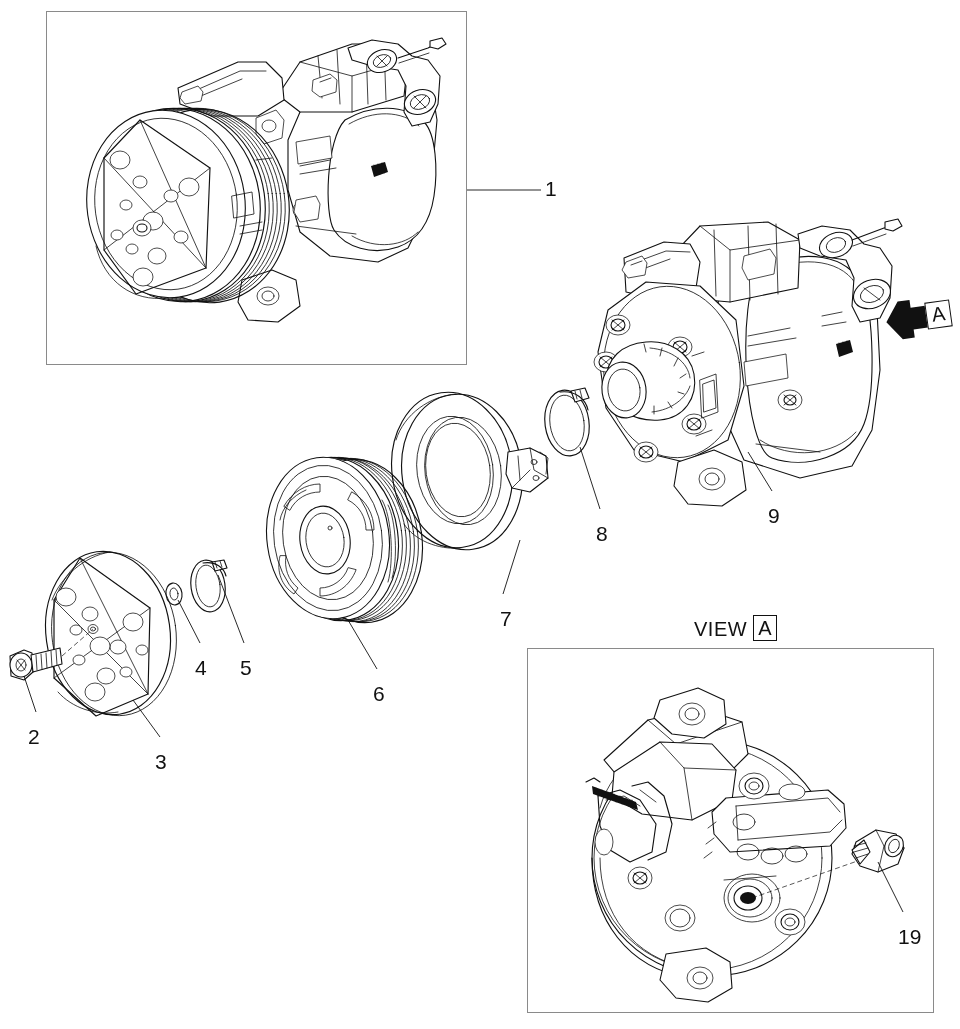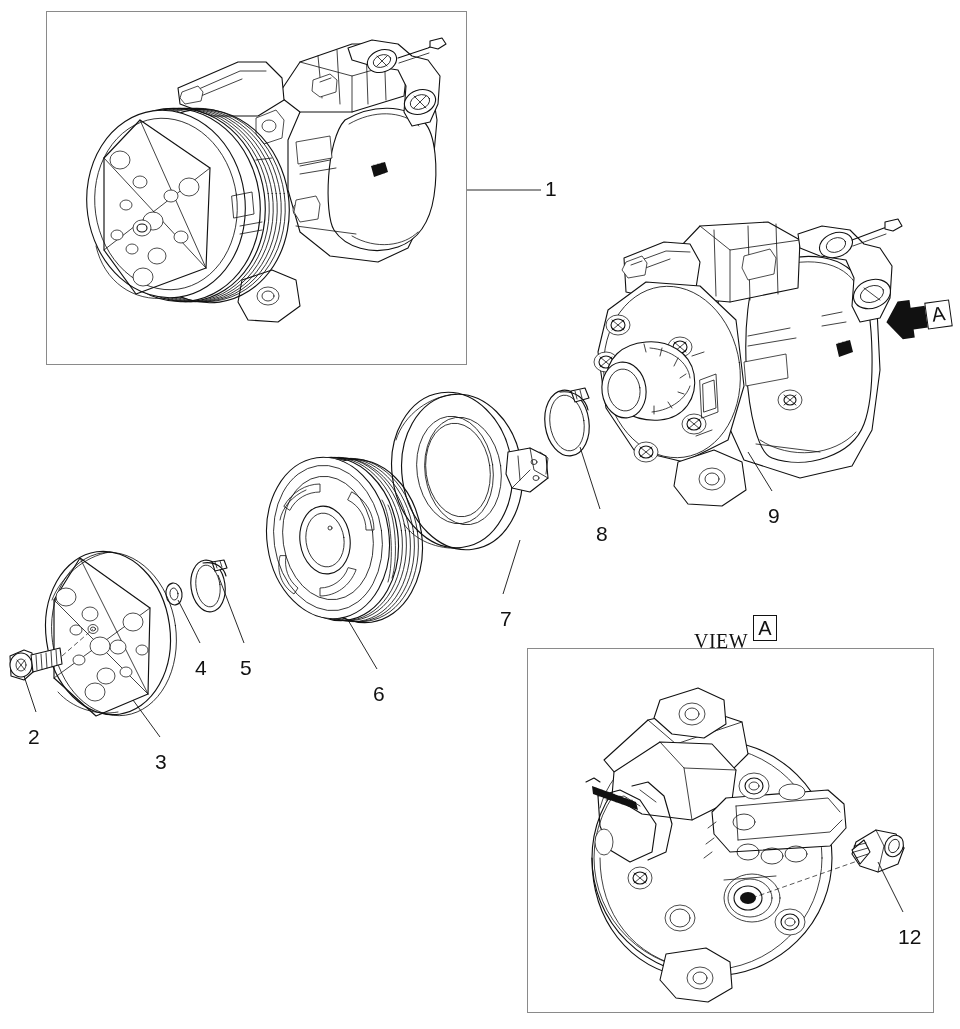--- a/index.html
+++ b/index.html
@@ -13,22 +13,22 @@
   svg.layer{position:absolute;left:0;top:0;width:960px;height:1029px;}
   .panel-frame{
     position:absolute;border:1.3px solid #8a8a8a;background:transparent;
     box-sizing:border-box;
   }
   .callout{
     position:absolute;font-family:"Liberation Sans", sans-serif;
     font-size:21px;color:#111;line-height:1;white-space:nowrap;
   }
   .viewlabel{
-    position:absolute;font-family:Liberation Serif, serif;
-    font-size:20px;color:#111;letter-spacing:.5px;white-space:nowrap;margin-top:12px;
+    position:absolute;font-family:Liberation Sans, sans-serif;
+    font-size:20px;color:#111;letter-spacing:.5px;white-space:nowrap;
   }
   .boxedletter{
     position:absolute;border:1.4px solid #111;color:#111;
     font-family:"Liberation Sans", sans-serif;font-size:20px;
     display:flex;align-items:center;justify-content:center;
     box-sizing:border-box;background:#fff;
   }
 </style>
 </head>
 <body>
@@ -473,20 +473,20 @@
 
   <div class="callout" style="left:545px;top:178px;">1</div>
   <div class="callout" style="left:28px;top:726px;">2</div>
   <div class="callout" style="left:155px;top:751px;">3</div>
   <div class="callout" style="left:195px;top:657px;">4</div>
   <div class="callout" style="left:240px;top:657px;">5</div>
   <div class="callout" style="left:373px;top:683px;">6</div>
   <div class="callout" style="left:500px;top:608px;">7</div>
   <div class="callout" style="left:596px;top:523px;">8</div>
   <div class="callout" style="left:768px;top:505px;">9</div>
-  <div class="callout" style="left:898px;top:926px;">12</div>
+  <div class="callout" style="left:898px;top:926px;">19</div>
 
   <div class="viewlabel" style="left:694px;top:618px;">VIEW</div>
   <div class="boxedletter" style="left:753px;top:615px;width:24px;height:26px;">A</div>
 
   <div class="boxedletter" style="left:926px;top:301px;width:25px;height:27px;transform:rotate(-8deg);">A</div>
 
 </div>
 
 </body></html>

